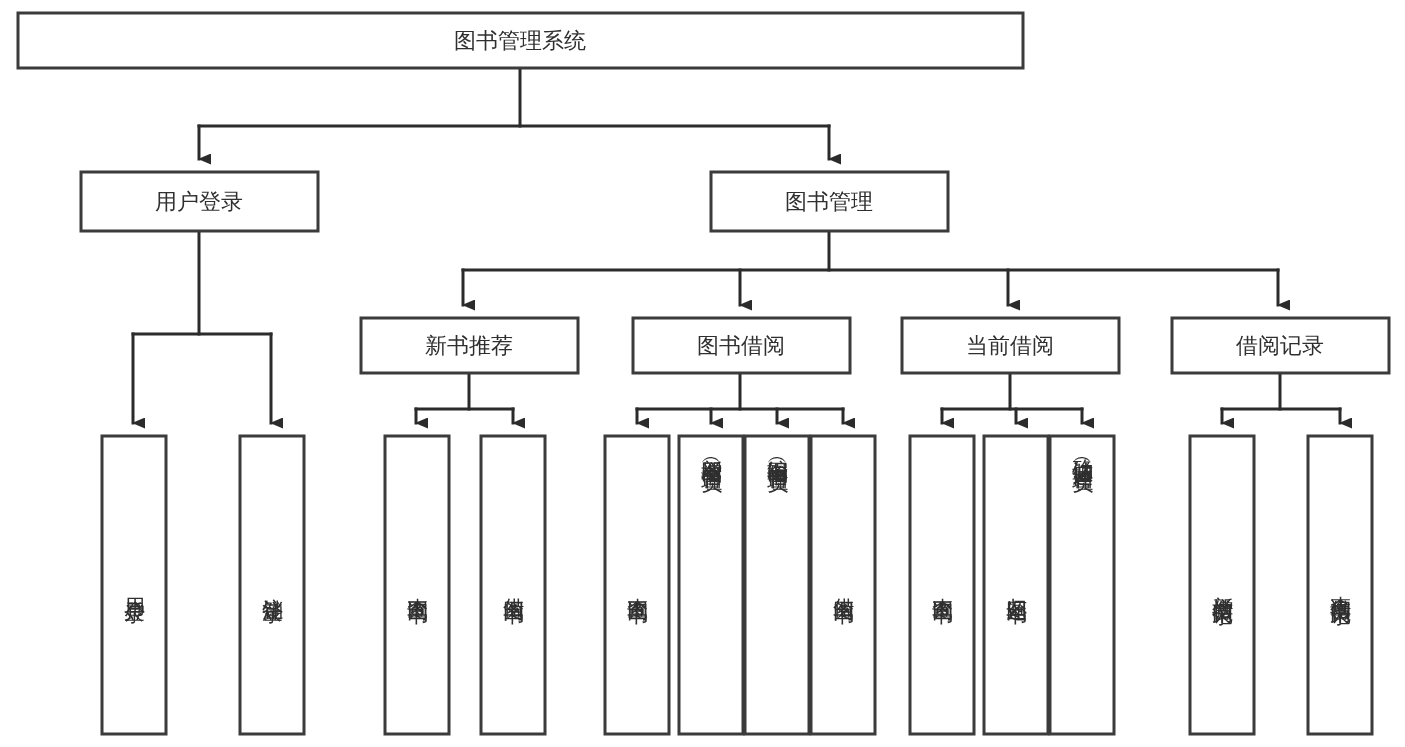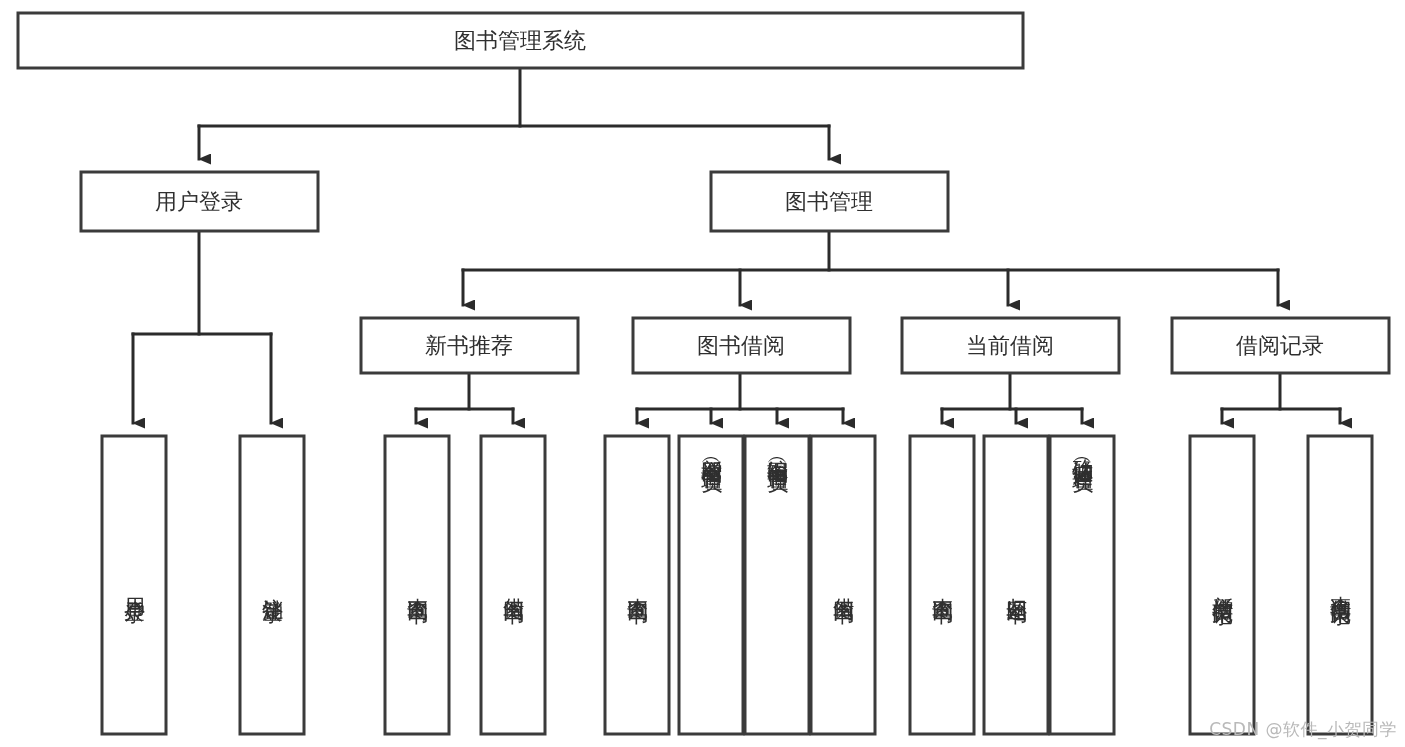--- a/index.html
+++ b/index.html
@@ -216,14 +216,13 @@
   <div class="leaf-label-wrap" style="left:1050px; top:436px; width:64px; height:298px; align-items:flex-start;">
     <span class="leaf-label" style="margin-top:6px;">确认归还（管理员）</span>
   </div>
   <div class="leaf-label-wrap" style="left:1190px; top:436px; width:64px; height:298px;">
     <span class="leaf-label">新增借阅记录</span>
   </div>
   <div class="leaf-label-wrap" style="left:1308px; top:436px; width:64px; height:298px;">
     <span class="leaf-label">查询借阅记录</span>
   </div>
 
-  <div class="watermark">CSDN @软件_小贺同学</div>
 </div>
 
 </body></html>

